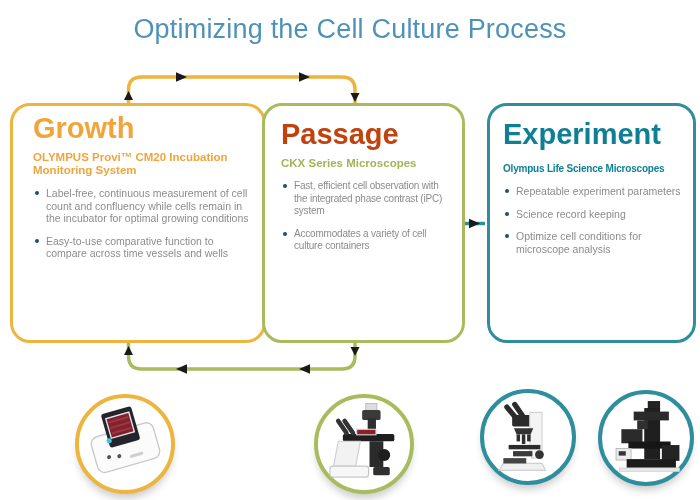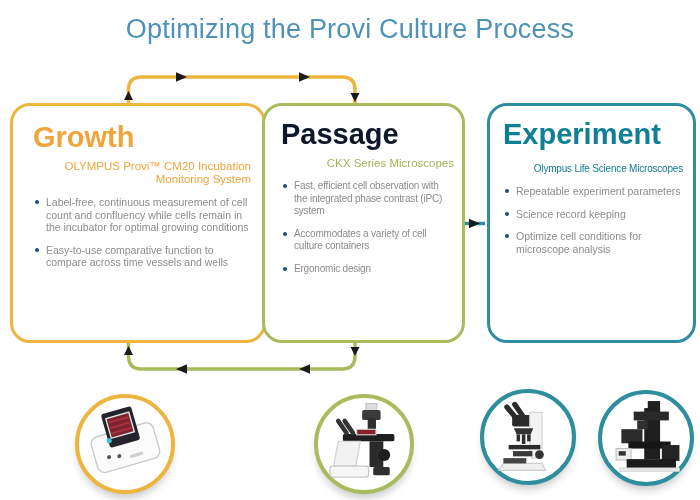--- a/index.html
+++ b/index.html
@@ -9,28 +9,28 @@
   }
   .page-title{
     position:absolute;top:14px;left:0;width:700px;text-align:center;
     font-size:27px;font-weight:400;color:#4E92B8;letter-spacing:.2px;
   }
   .arrow-layer{position:absolute;left:0;top:0;pointer-events:none;}
   .box{
     position:absolute;top:103px;height:240px;background:#fff;
     border:3px solid;border-radius:20px;box-sizing:border-box;
   }
-  .box.growth{left:10px;width:256px;border-color:#EDB53E;padding:14px 12px 0 20px;}
+  .box.growth{left:10px;width:256px;border-color:#EDB53E;padding:5px 12px 0 20px;}
   .box.passage{left:262px;width:203px;border-color:#A8BC5E;padding:11px 8px 0 16px;}
   .box.experiment{left:487px;width:209px;border-color:#2E8E9E;padding:11px 10px 0 13px;border-radius:20px;}
   .box h2{margin:0 0 6px 0;font-size:29px;line-height:34px;font-weight:700;}
   .growth h2{color:#F0A53C;}
-  .passage h2{color:#0f172a;}
+  .passage h2{color:#c2410c;}
   .experiment h2{color:#0E7F94;}
-  .box h3{margin:0 0 10px 0;font-size:11.5px;line-height:13px;font-weight:400;text-align:right;}
+  .box h3{margin:0 0 10px 0;font-size:11.5px;line-height:13px;font-weight:700;}
   .growth h3{color:#F0A53C;}
   .passage h3{color:#A2B457;}
   .experiment h3{color:#0E7F94;white-space:nowrap;font-size:10px;letter-spacing:-.2px;margin-top:11px;}
   .box ul{margin:0;padding:0;list-style:none;color:#8c8c8c;}
   .growth ul,.experiment ul{font-size:10.5px;line-height:12.5px;}
   .passage ul{font-size:10px;line-height:12.5px;letter-spacing:-.2px;}
   .box li{position:relative;padding-left:13px;margin-bottom:10px;margin-top:6px;}
   .box li::before{
     content:"";position:absolute;left:2px;top:4.2px;width:4px;height:4px;
     border-radius:50%;background:#1F4C7A;
@@ -43,21 +43,21 @@
   .circle.c1{left:75px;top:394px;width:100px;height:100px;border:4px solid #EDB53E;}
   .circle.c2{left:314px;top:394px;width:100px;height:100px;border:4px solid #A8BC5E;}
   .circle.c3{left:480px;top:389px;width:96px;height:96px;border:4px solid #2E8E9E;}
   .circle.c4{left:598px;top:390px;width:96px;height:96px;border:4px solid #2E8E9E;}
 </style>
 </head>
 <body>
 
 <div class="stage">
 
-  <div class="page-title">Optimizing the Provi Culture Process</div>
+  <div class="page-title">Optimizing the Cell Culture Process</div>
 
   <svg class="arrow-layer" width="700" height="500" viewBox="0 0 700 500">
     <g>
       <path d="M128.5,103 L128.5,90 Q128.5,77 141.5,77 L342,77 Q355,77 355,90 L355,103" fill="none" stroke="#EDB53E" stroke-width="3.5"></path>
       <polygon points="124,100 133,100 128.5,91" fill="#1a1a1a"></polygon>
       <polygon points="176,72.2 176,81.8 187,77" fill="#1a1a1a"></polygon>
       <polygon points="299,72.2 299,81.8 310,77" fill="#1a1a1a"></polygon>
       <polygon points="350.5,93 359.5,93 355,102" fill="#1a1a1a"></polygon>
     </g>
     <g>
@@ -81,21 +81,20 @@
       <li>Easy-to-use comparative function to compare across time vessels and wells</li>
     </ul>
   </div>
 
   <div class="box passage">
     <h2>Passage</h2>
     <h3>CKX Series Microscopes</h3>
     <ul>
       <li>Fast, efficient cell observation with the integrated phase contrast (iPC) system</li>
       <li>Accommodates a variety of cell culture containers</li>
-      <li>Ergonomic design</li>
     </ul>
   </div>
 
   <div class="box experiment">
     <h2>Experiment</h2>
     <h3>Olympus Life Science Microscopes</h3>
     <ul>
       <li>Repeatable experiment parameters</li>
       <li>Science record keeping</li>
       <li>Optimize cell conditions for microscope analysis</li>

